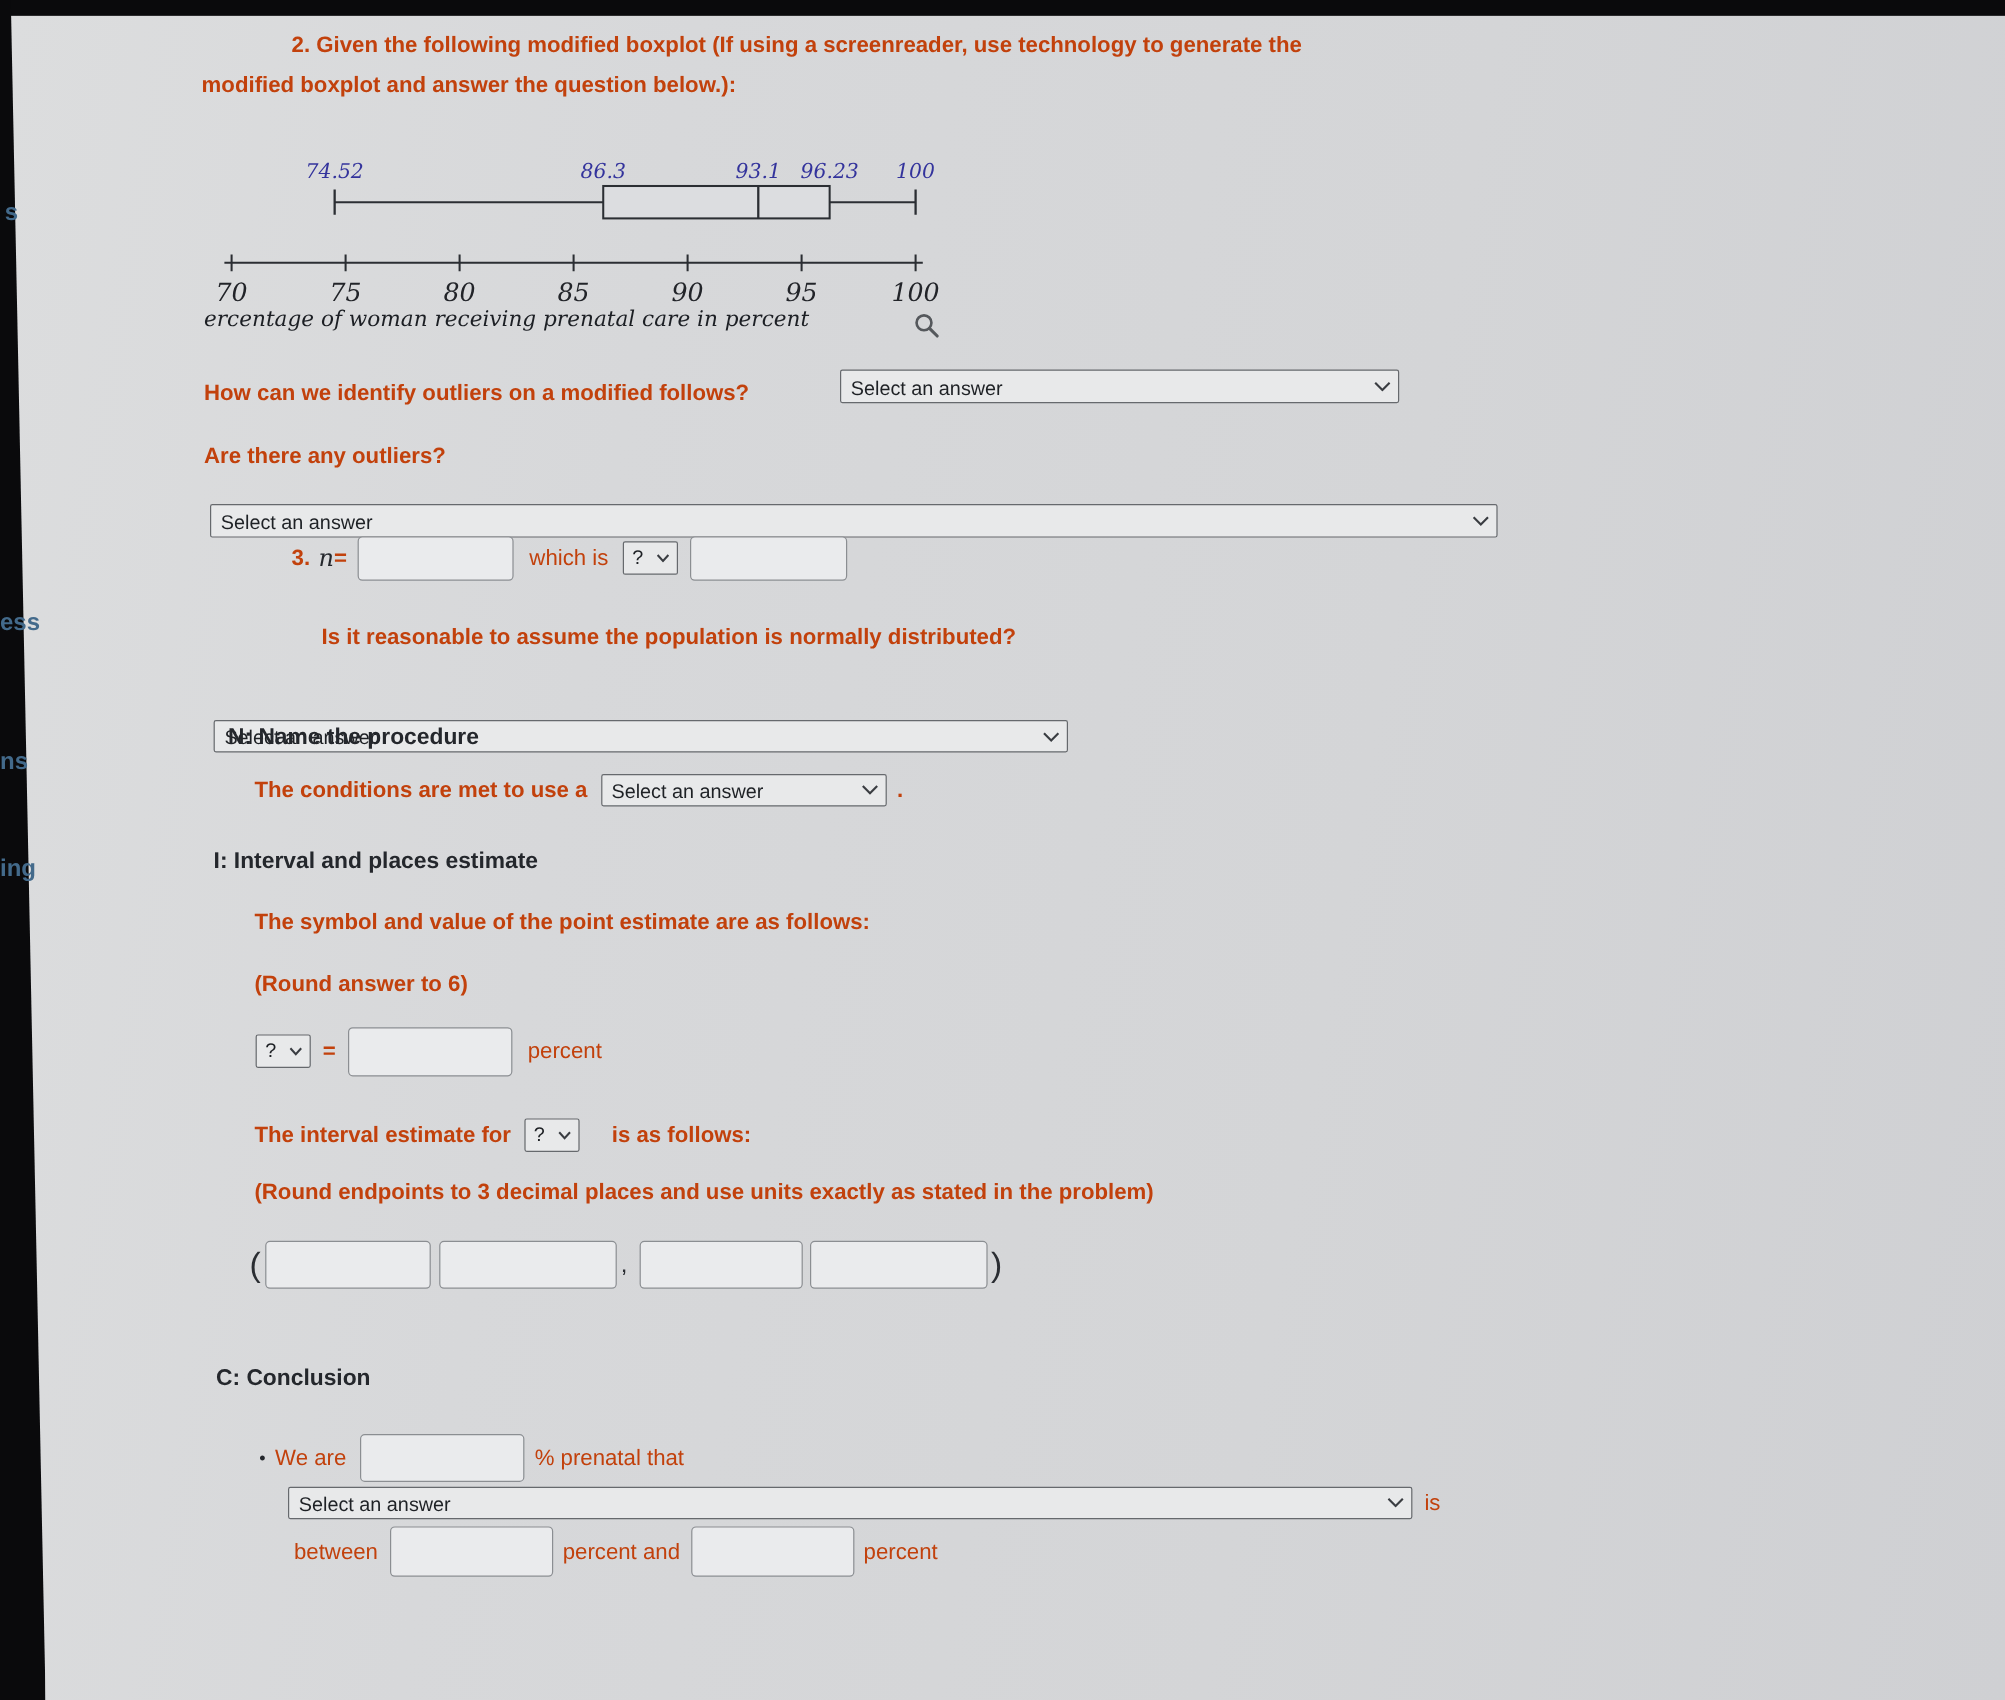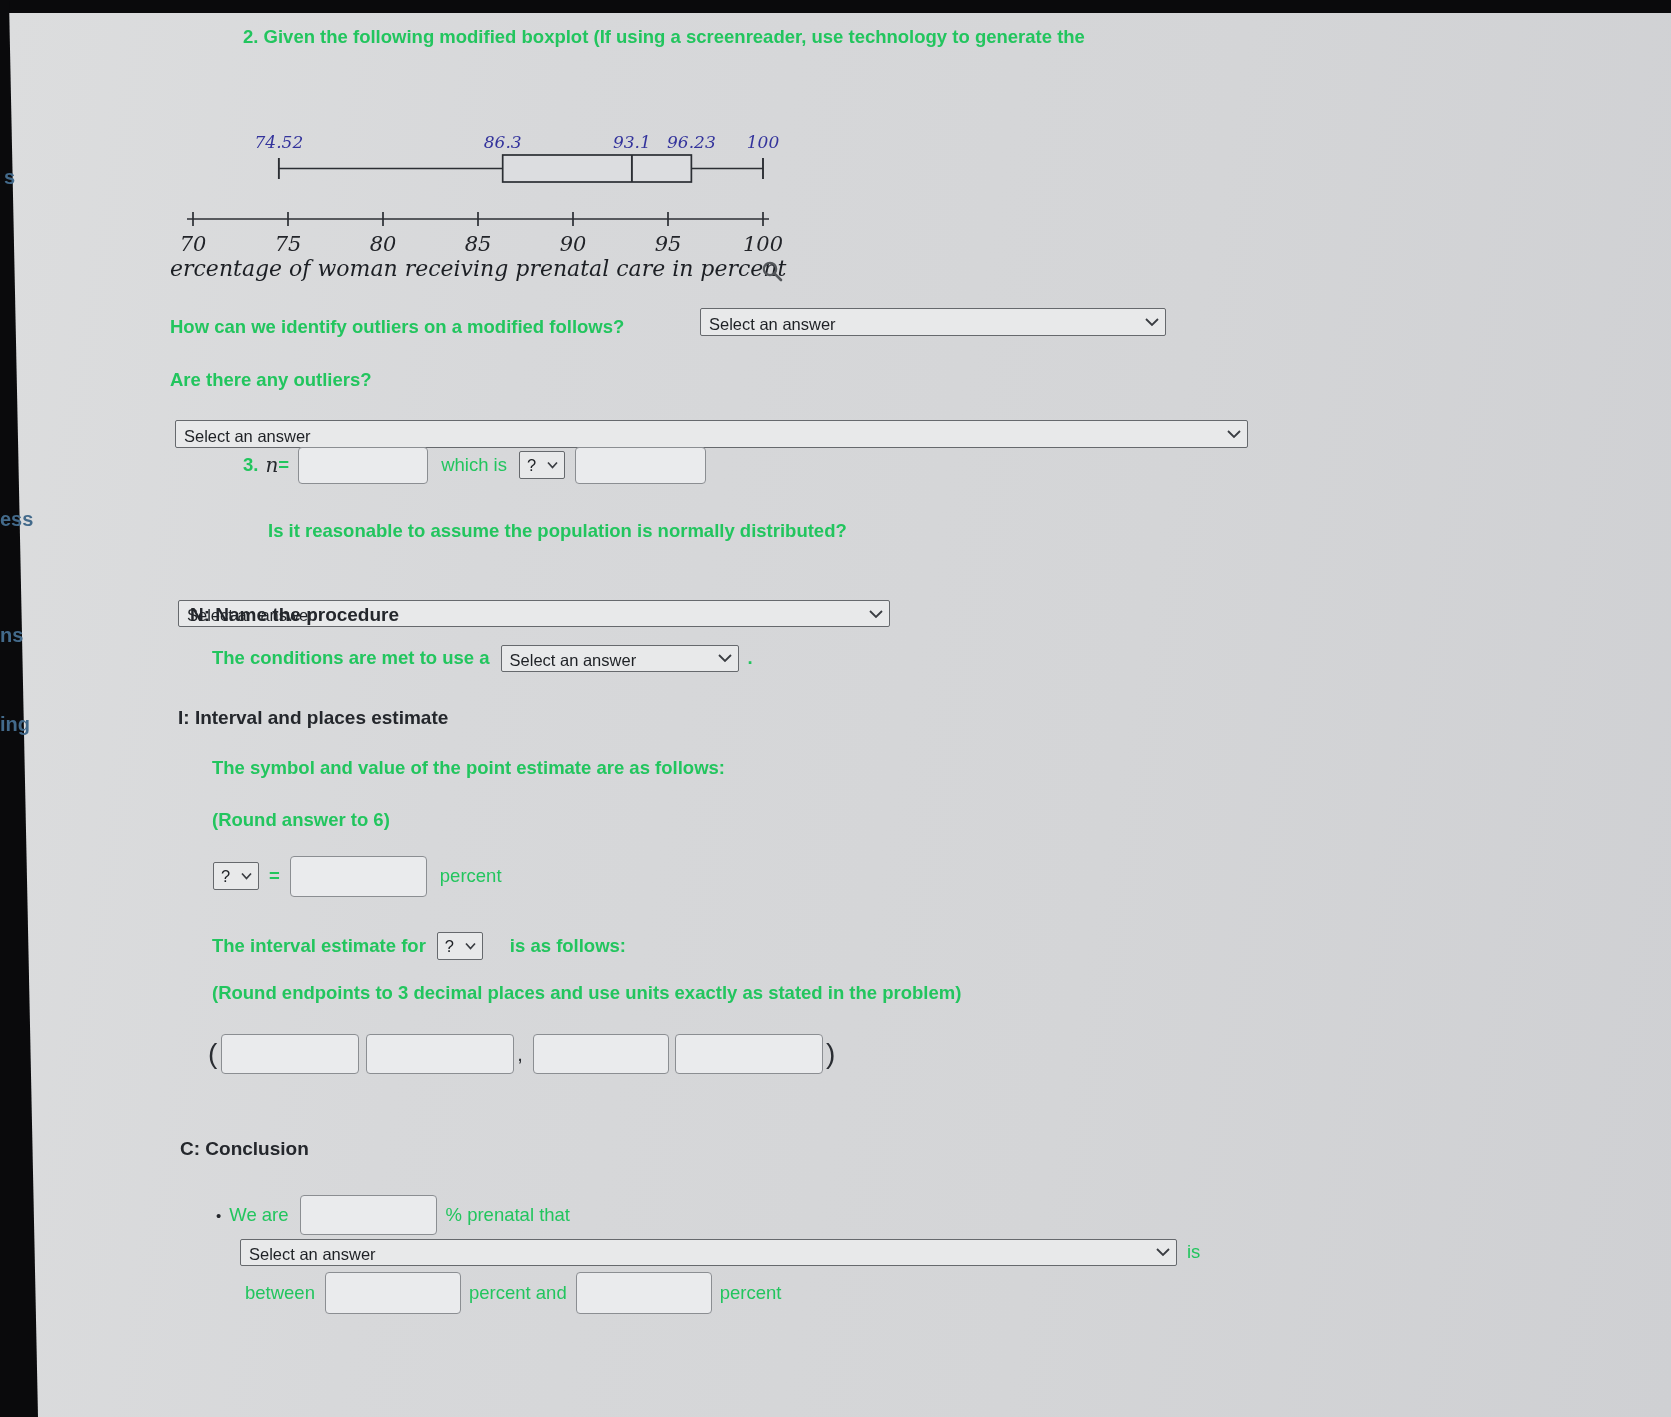--- a/index.html
+++ b/index.html
@@ -5,24 +5,24 @@
   *{margin:0;padding:0;box-sizing:border-box}
   html,body{background:#0b0b0d}
   body{font-family:"Liberation Sans",sans-serif}
   .stage{position:relative;width:1671px;height:1417px;overflow:hidden;background:#0b0b0d}
   .page{position:absolute;left:4px;top:13px;right:0;bottom:0;
         background:linear-gradient(100deg,#dcddde 0%,#d7d8da 30%,#d4d5d7 65%,#cfd0d3 100%)}
   .bezel-top{position:absolute;left:0;top:0;width:100%;height:13px;background:#0a0a0c}
   .bezel-left{position:absolute;left:0;top:0;width:38px;height:100%;background:#0a0a0c;
         clip-path:polygon(0 0,9px 0,38px 100%,0 100%)}
   .abs{position:absolute}
-  .t{font-size:18.5px;font-weight:700;color:#22c55e;white-space:nowrap}
+  .t{font-size:18.5px;font-weight:700;color:#c2410c;white-space:nowrap}
   .h{font-size:19px;font-weight:700;color:#24272c;white-space:nowrap}
   .frag{position:absolute;font-size:20px;font-weight:700;color:#436a8b;white-space:nowrap}
-  .caption{font-family:"DejaVu Serif",serif;font-style:italic;font-size:22px;color:#1c1f24;white-space:nowrap}
+  .caption{font-family:"DejaVu Serif",serif;font-style:italic;font-size:18px;color:#1c1f24;white-space:nowrap}
   .mathvar{font-family:"DejaVu Serif",serif;font-style:italic;font-size:20px;color:#24272c}
   .row{position:absolute;display:flex;align-items:center}
   .sel{position:relative;display:flex;align-items:center;background:#e8e9ea;border:1.5px solid #66696d;
        border-radius:2px;padding:4px 26px 0 8px;font-size:16.5px;font-weight:400;color:#1e2125;cursor:default}
   .sel.mini{padding:0 18px 0 7px}
   .sel .chev{position:absolute;right:6px;top:50%;transform:translateY(-50%);display:flex}
   .sel-text{white-space:nowrap;overflow:hidden}
   .inp{background:#eaebed;border:1.5px solid #8b8e92;border-radius:4px;outline:none;
        font-family:"Liberation Sans",sans-serif;font-size:17px;color:#24272c;padding:0 6px}
   .paren{font-size:28px;font-weight:400;color:#2a2d32}
@@ -38,20 +38,21 @@
   <div class="page"></div>
   <div class="bezel-top"></div>
   <div class="bezel-left"></div>
 
   <span class="frag" style="left:4px;top:166px">s</span>
   <span class="frag" style="left:0;top:508px">ess</span>
   <span class="frag" style="left:0;top:624px">ns</span>
   <span class="frag" style="left:0;top:713px">ing</span>
 
   <div class="abs t" style="left:243px;top:26px">2. Given the following modified boxplot (If using a screenreader, use technology to generate the</div>
+  <div class="abs t" style="left:168px;top:60px">modified boxplot and answer the question below.):</div>
 
   <svg class="abs" style="left:170px;top:112px" width="640" height="152" viewBox="0 0 640 152">
       <line x1="108.87999999999992" y1="56.5" x2="332.69999999999993" y2="56.5" stroke="#2b2e33" stroke-width="1.7"></line>
       <line x1="521.3700000000001" y1="56.5" x2="593" y2="56.5" stroke="#2b2e33" stroke-width="1.7"></line>
       <line x1="108.87999999999992" y1="46" x2="108.87999999999992" y2="67" stroke="#2b2e33" stroke-width="1.9"></line>
       <line x1="593" y1="46" x2="593" y2="67" stroke="#2b2e33" stroke-width="1.9"></line>
       <rect x="332.69999999999993" y="43" width="188.6700000000002" height="27" fill="#dcdde0" stroke="#2b2e33" stroke-width="1.7"></rect>
       <line x1="461.89999999999986" y1="43" x2="461.89999999999986" y2="70" stroke="#2b2e33" stroke-width="1.9"></line>
       <text x="108.87999999999992" y="36" text-anchor="middle" class="bp-label">74.52</text>
       <text x="332.69999999999993" y="36" text-anchor="middle" class="bp-label">86.3</text>

